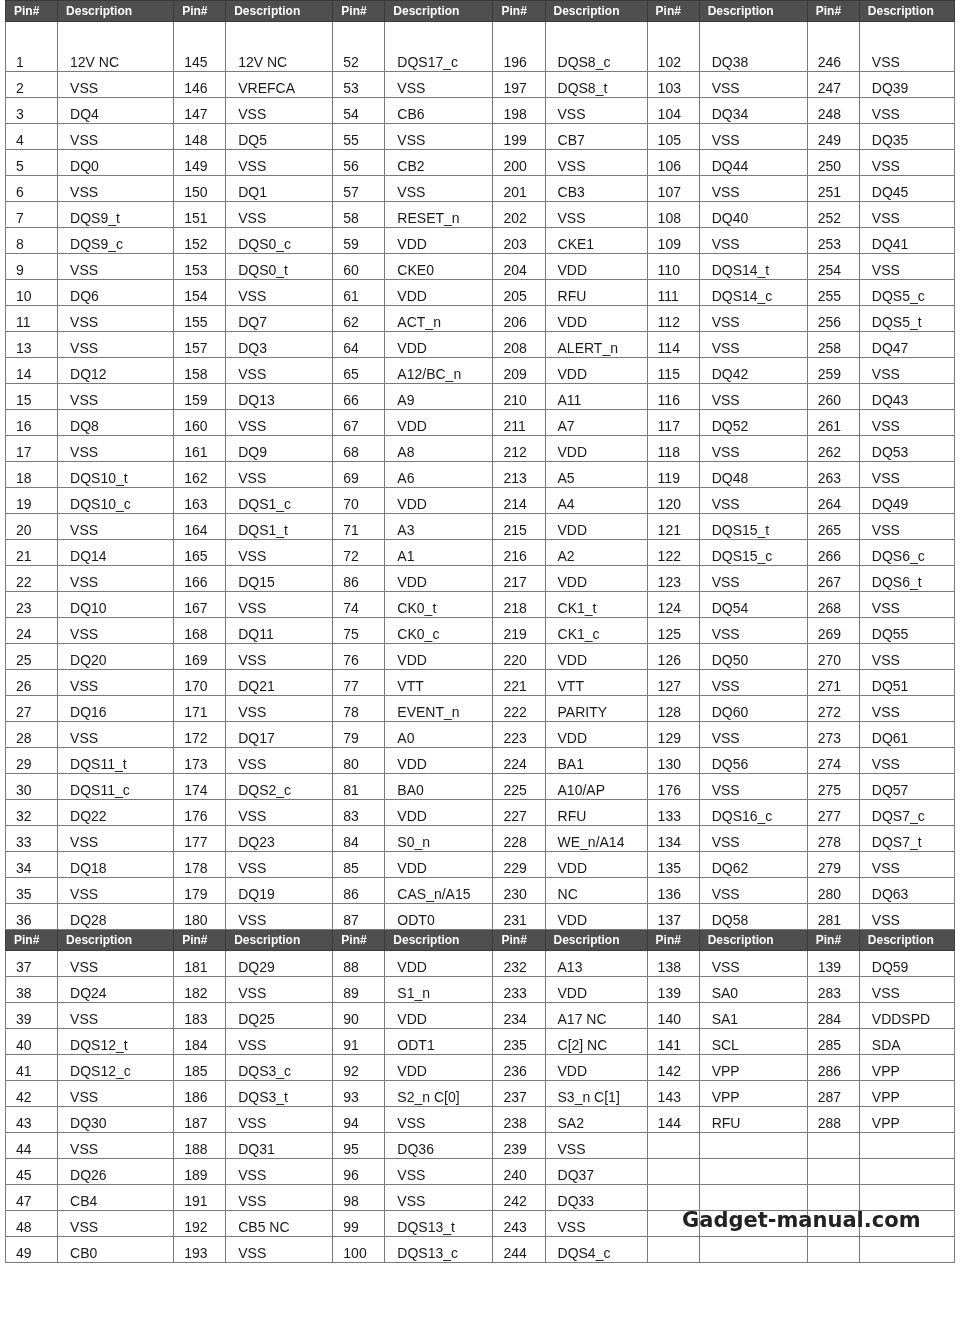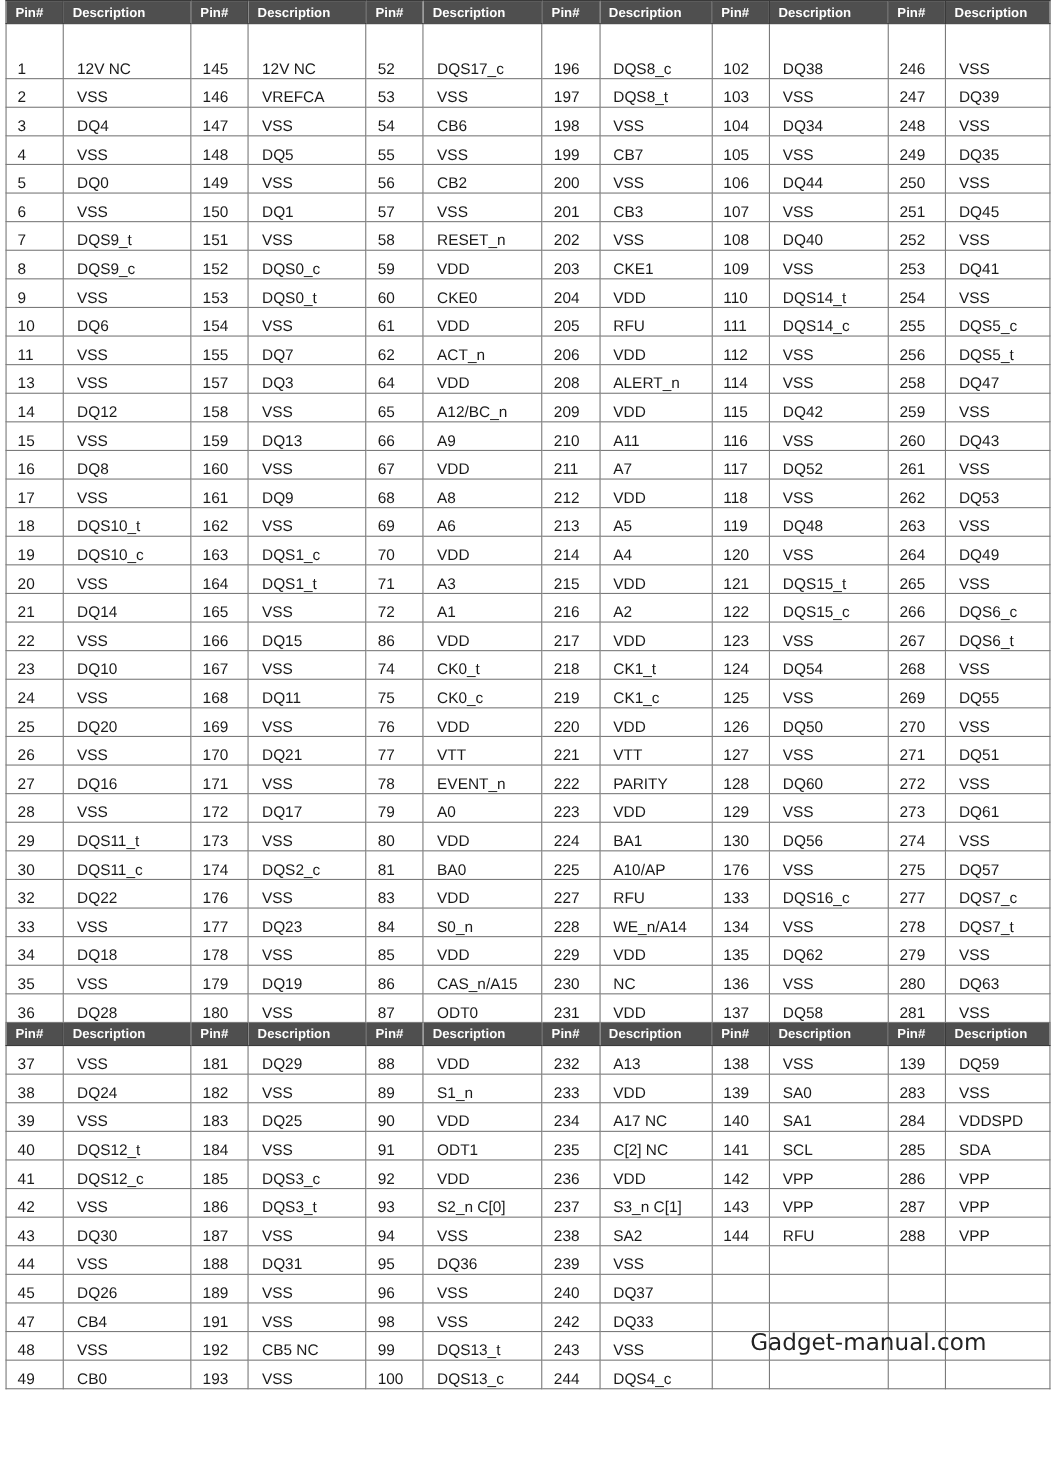--- a/index.html
+++ b/index.html
@@ -16,21 +16,21 @@
   .tbl tr.first td { height: 48px; }
   .tbl td.desc { padding-left: 12px; }
   col.pin { width: 52px; }
   col.d1 { width: 116px; }
   col.d2 { width: 107px; }
   col.d3 { width: 108px; }
   col.d4 { width: 102px; }
   col.d5 { width: 108px; }
   col.d6 { width: 95px; }
   .watermark { position: absolute; left: 682px; top: 1208px; font-size: 21px;
-         font-weight: normal; color: #222; font-family: "DejaVu Sans", sans-serif;
+         font-weight: bold; color: #222; font-family: "DejaVu Sans", sans-serif;
          letter-spacing: 0px; background: transparent; }
 </style>
 </head>
 <body>
 
 <table class="tbl">
   <colgroup>
     <col class="pin">
       <col class="d1">
     <col class="pin">

